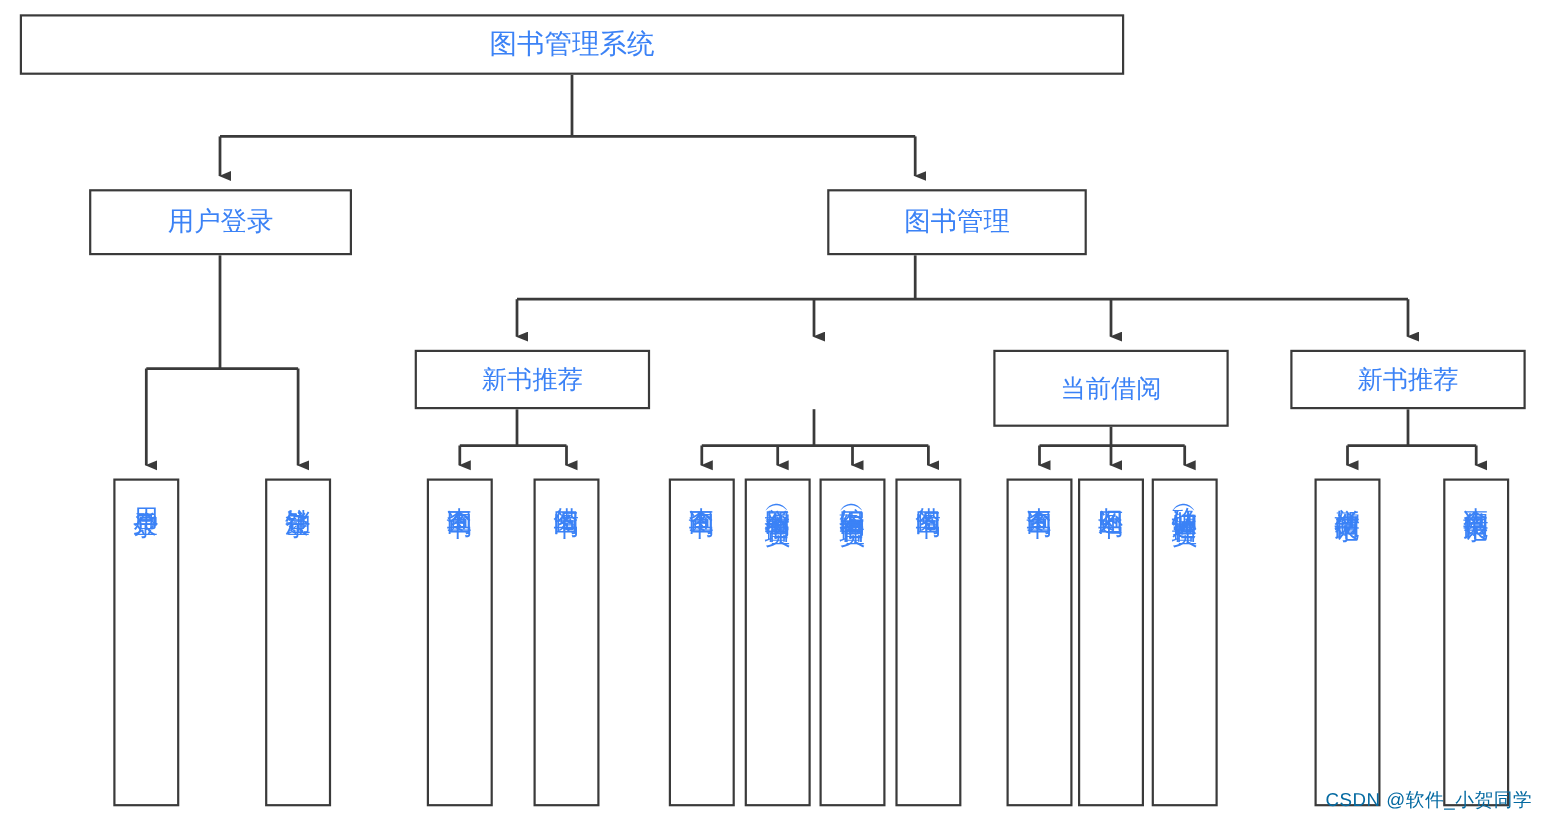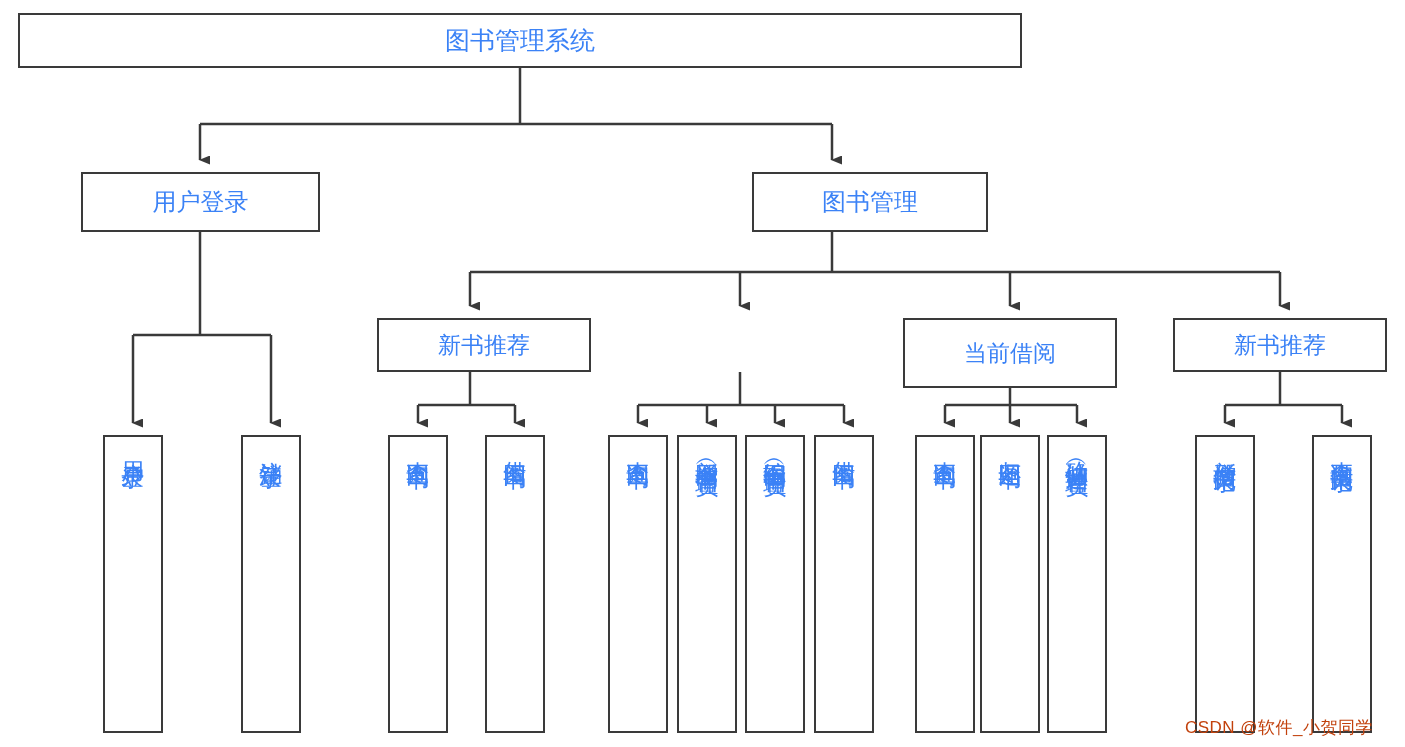--- a/index.html
+++ b/index.html
@@ -9,21 +9,21 @@
   svg.wires{position:absolute;left:0;top:0;width:1405px;height:747px;}
   .node{position:absolute;background:#ffffff;border:2.5px solid #3a3a3a;
         box-sizing:border-box;display:flex;align-items:center;justify-content:center;}
   .node .lbl{color:#3b82f6;line-height:1.15;white-space:nowrap;}
   .node.root .lbl{font-size:25px;}
   .node.lvl2 .lbl{font-size:24px;}
   .node.lvl3 .lbl{font-size:23px;}
   .node.leaf{align-items:flex-start;padding-top:6px;}
   .node.leaf .lbl{font-size:23px;writing-mode:vertical-rl;text-orientation:upright;
                   letter-spacing:2px;white-space:normal;text-align:center;}
-  .watermark{position:absolute;right:32px;bottom:8px;font-size:17px;color:#c2410c;
+  .watermark{position:absolute;right:12px;bottom:8px;font-size:17px;color:#0369a1;
              letter-spacing:.5px;white-space:nowrap;}
 </style>
 </head>
 <body>
 
 <div id="stage">
 
   <svg class="wires" viewBox="0 0 1405 747" xmlns="http://www.w3.org/2000/svg">
     <defs>
       <marker id="ah" markerWidth="10" markerHeight="11" refX="4.5" refY="10" orient="auto" markerUnits="userSpaceOnUse">

